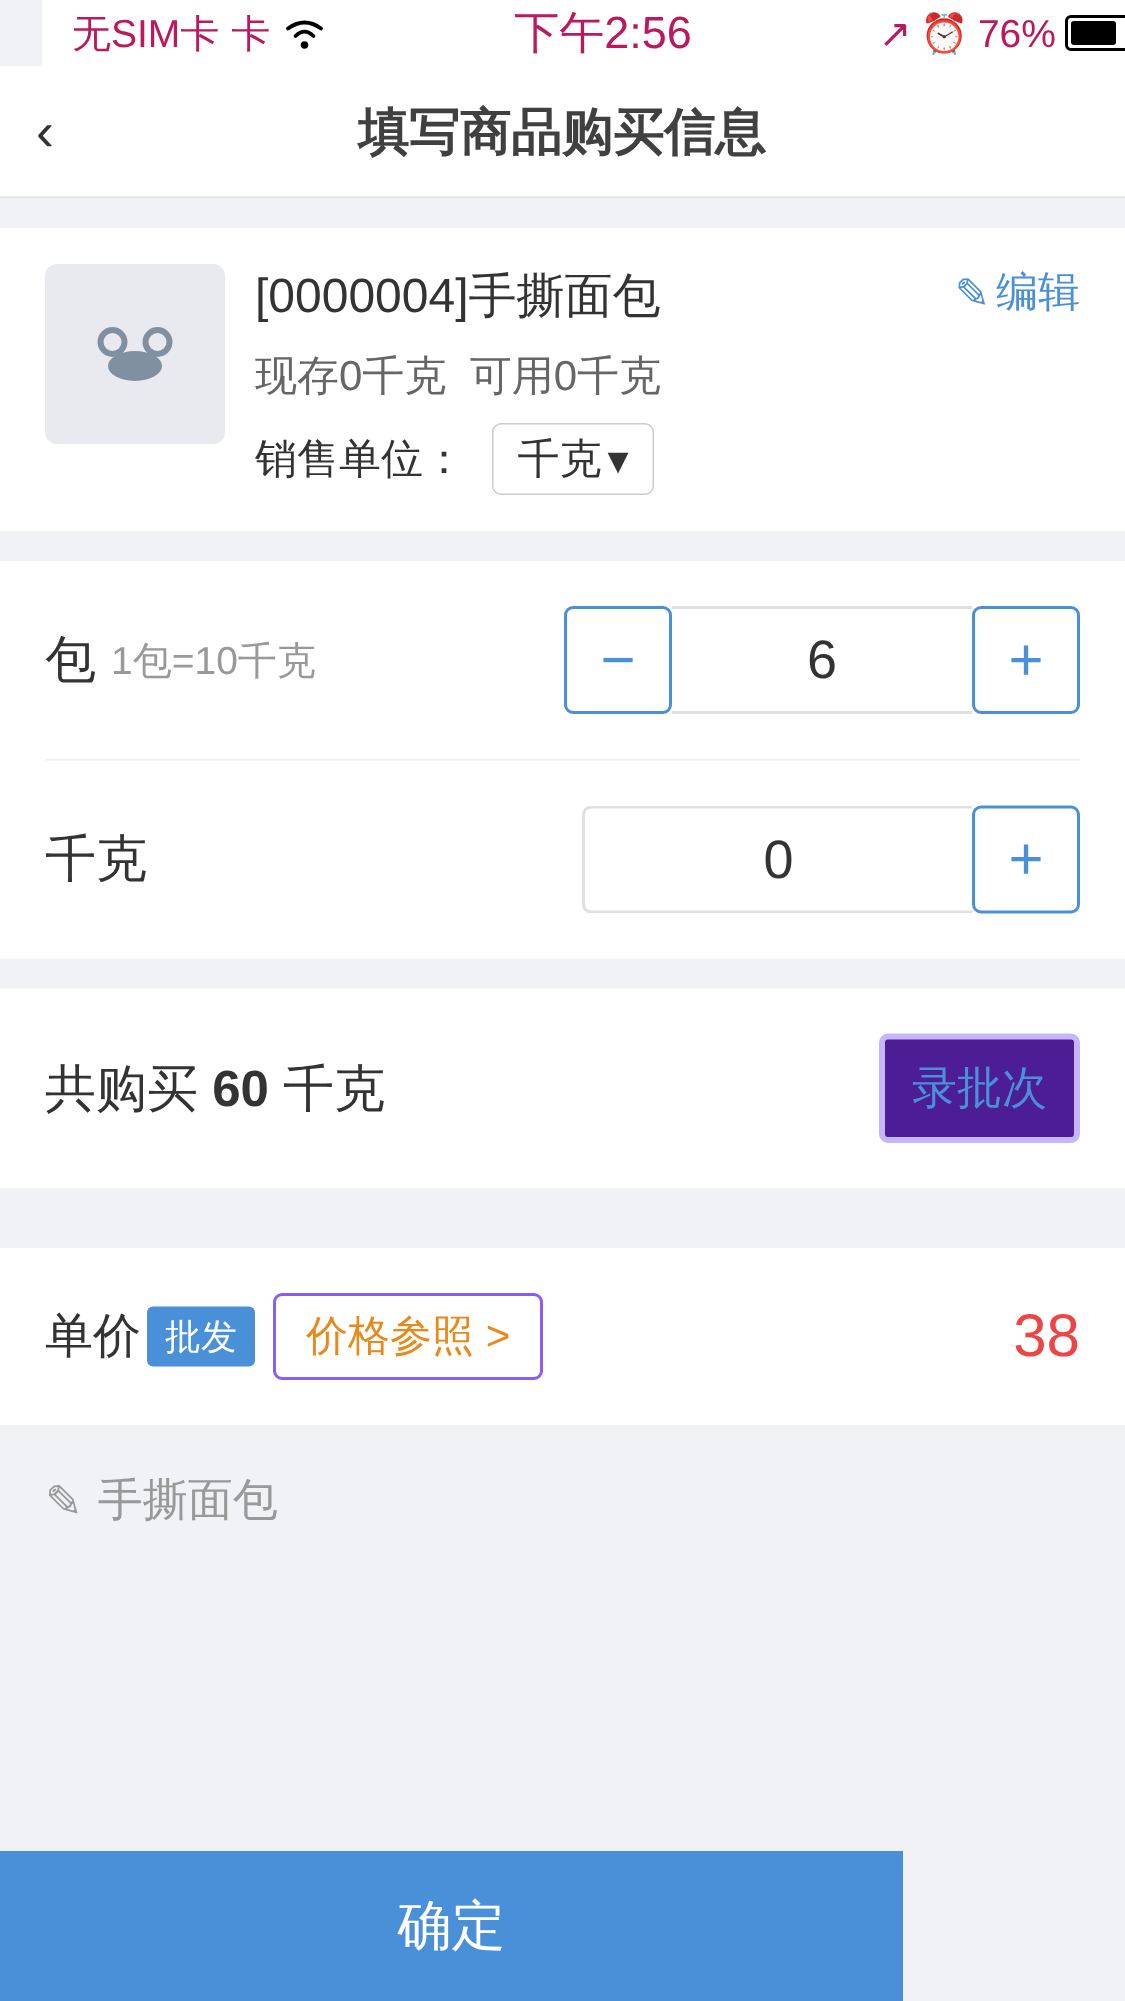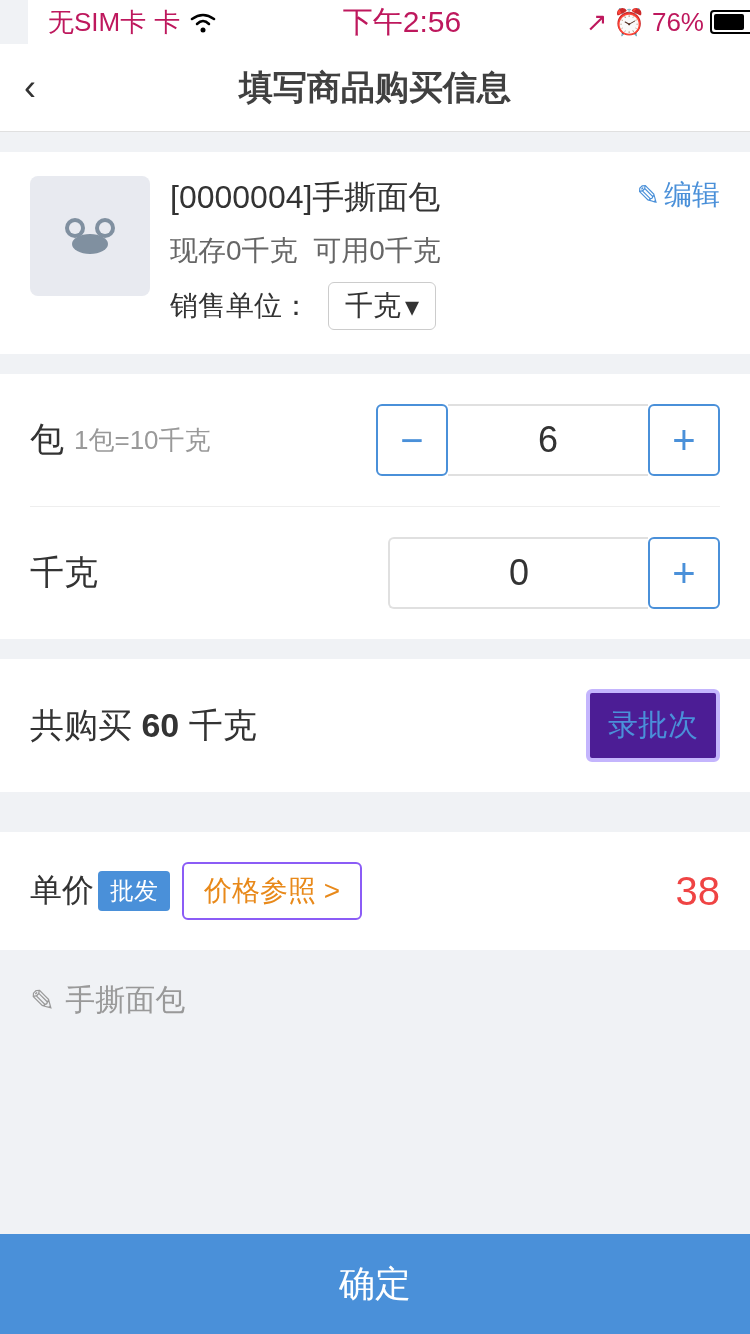--- a/index.html
+++ b/index.html
@@ -307,21 +307,21 @@
     .bottom-area {
       height: 400px;
       background: #f0f2f5;
     }
 
     
     .confirm-bar {
       position: fixed;
       bottom: 0;
       left: 0;
-      width: 750px;
+      width: 602px;
       height: 100px;
       background: #4a90d9;
       display: flex;
       align-items: center;
       justify-content: center;
       cursor: pointer;
     }
     .confirm-text {
       font-size: 36px;
       color: #fff;

